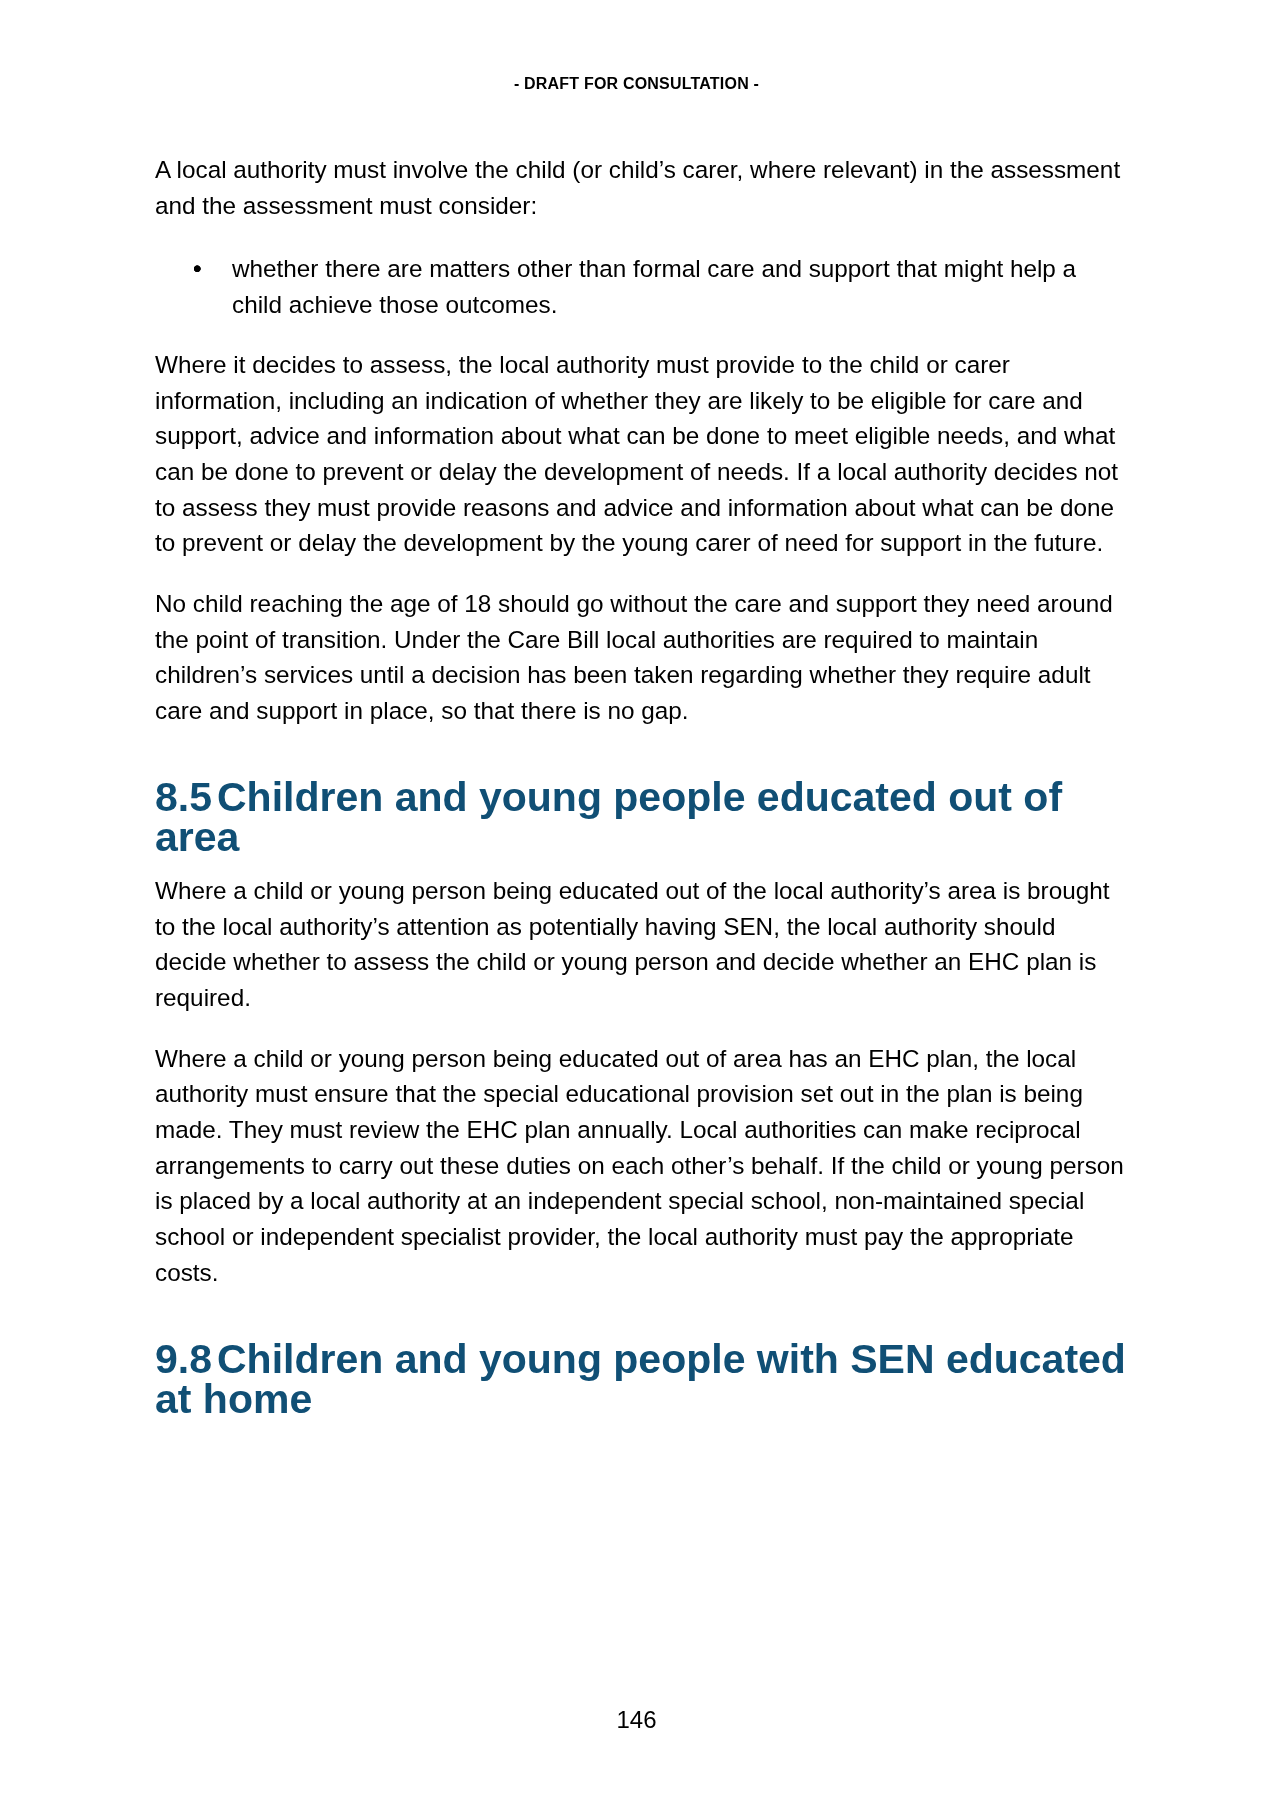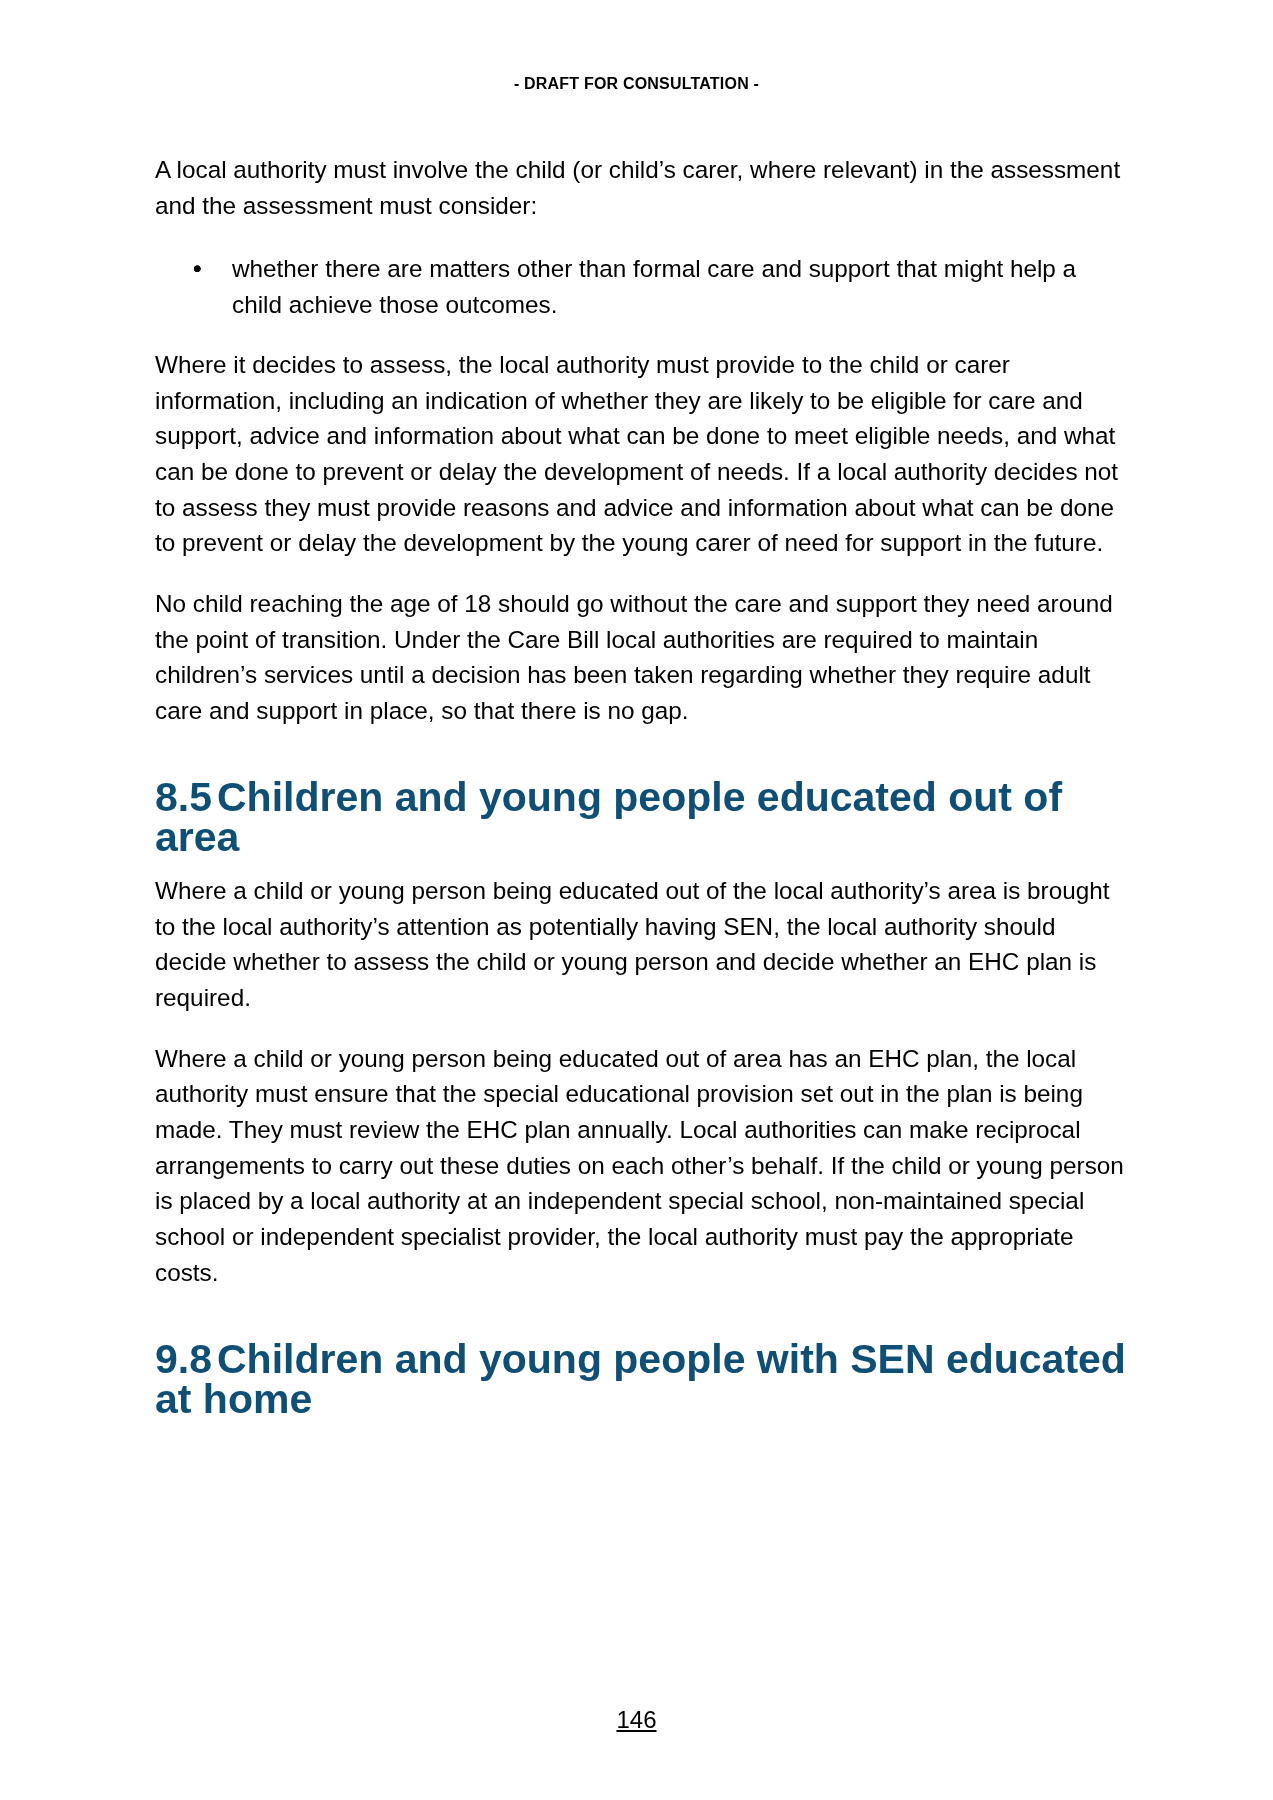--- a/index.html
+++ b/index.html
@@ -8,21 +8,21 @@
   .header { position: absolute; top: 75px; left: 0; width: 1273px; text-align: center;
             font-weight: bold; font-size: 16px; letter-spacing: 0.2px; }
   .content { position: absolute; top: 152px; left: 155px; width: 975px; }
   p { margin: 0 0 25px 0; font-size: 24.3px; line-height: 35.7px; }
   b { font-weight: normal; }
   ul { list-style: none; margin: 0; padding: 0; }
   li { position: relative; padding-left: 77px; font-size: 24.3px; line-height: 35.7px; margin-bottom: 28px; }
   li .bullet { position: absolute; left: 38px; top: 0; }
   h2 { margin: 0; color: #104f75; font-size: 41px; font-weight: bold; line-height: 40px; }
   h2 .num { display: inline-block; width: 62px; }
-  .footer { position: absolute; top: 1706px; left: 0; width: 1273px; text-align: center; font-size: 24px; text-decoration: underline; }
+  .footer { position: absolute; top: 1706px; left: 0; width: 1273px; text-align: center; font-size: 24px; }
 </style>
 </head>
 <body>
 
 <div class="header">- DRAFT FOR CONSULTATION -</div>
 
 <div class="content">
   <p><span>A local authority </span><b>must</b><span> involve the child (or child’s carer, where relevant) in the assessment and the assessment </span><b>must</b><span> consider:</span></p>
 
   <ul style="margin-top:4px;">

